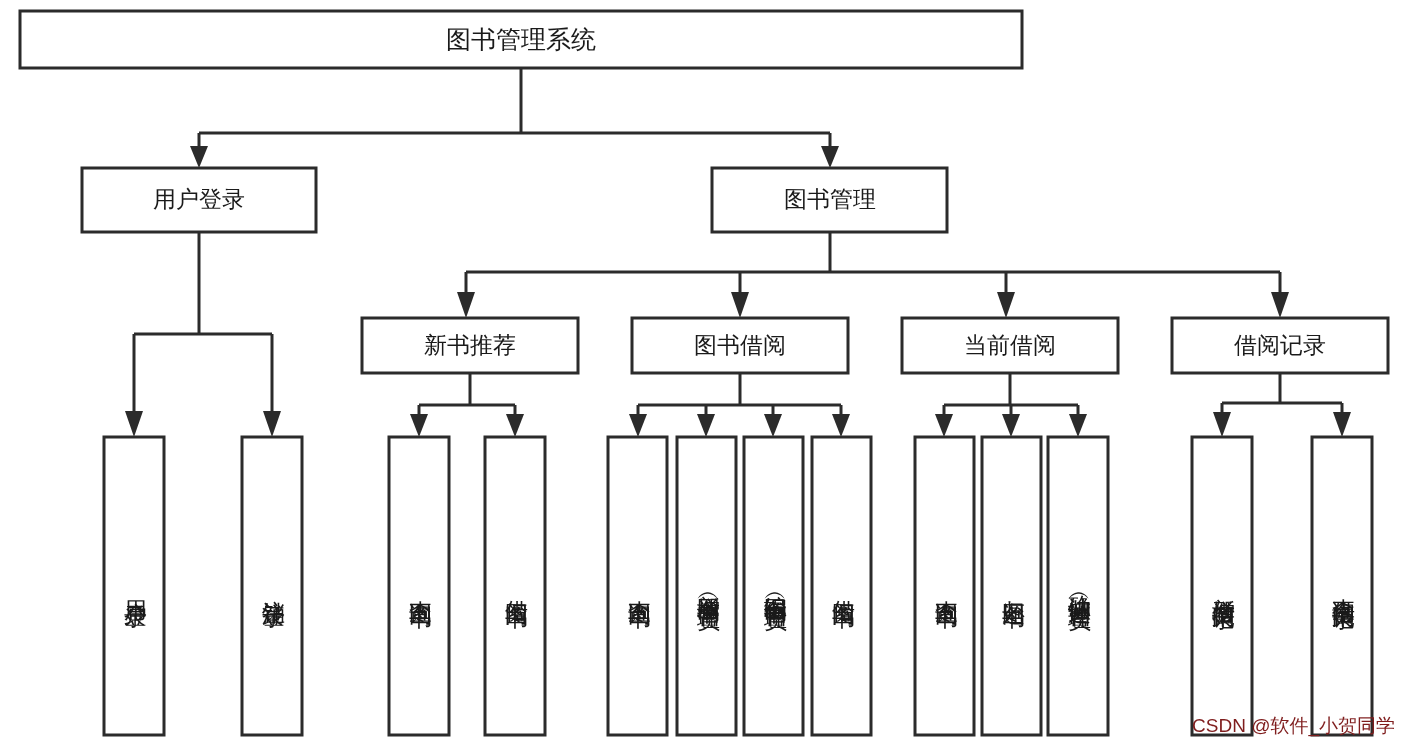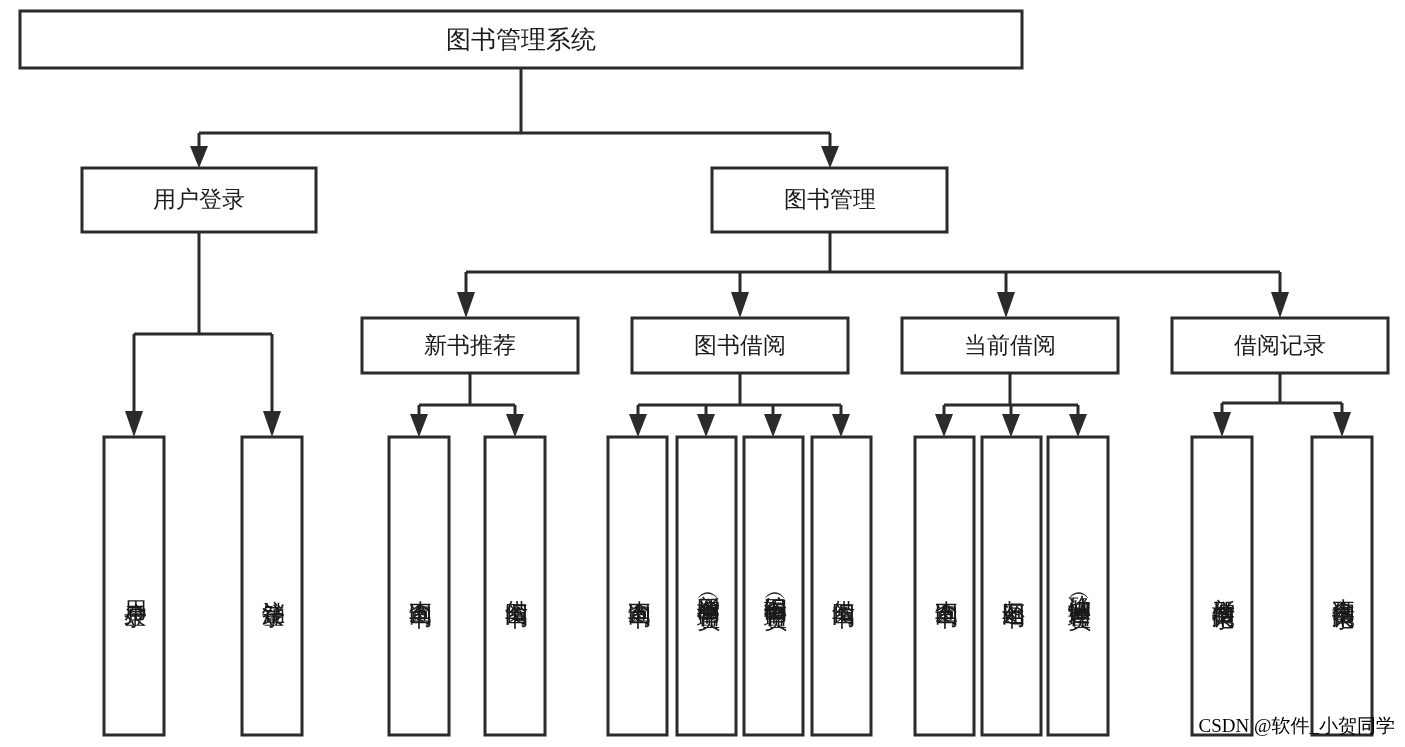--- a/index.html
+++ b/index.html
@@ -54,23 +54,23 @@
     text-orientation: upright;
     letter-spacing: 2px;
   }
   .label-title {
     font-size: 25px;
   }
   .watermark {
     position: absolute;
     right: 10px;
     bottom: 8px;
-    font-family: Liberation Serif, serif;
+    font-family: Liberation Sans, sans-serif;
     font-size: 19px;
-    color: #000000;
+    color: #7f1d1d;
     white-space: nowrap;
     user-select: none;
   }
 </style>
 </head>
 <body>
 
 <div id="page">
 
   <svg class="diagram" viewBox="0 0 1405 747">

